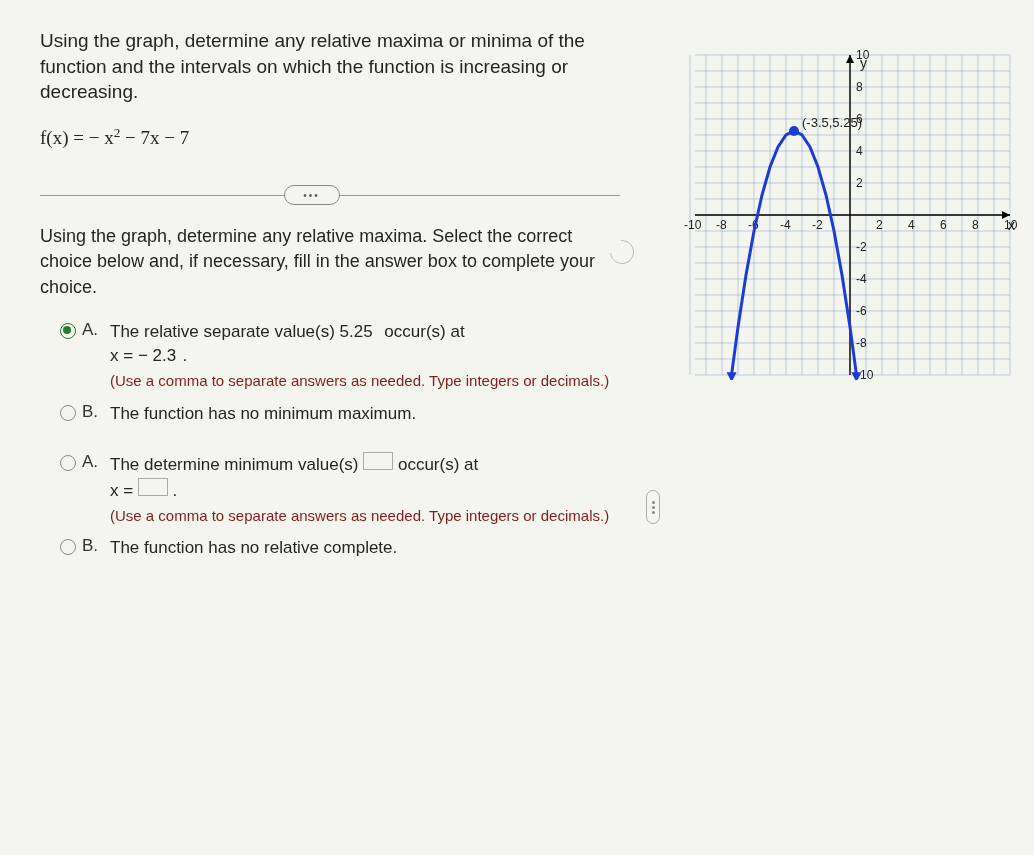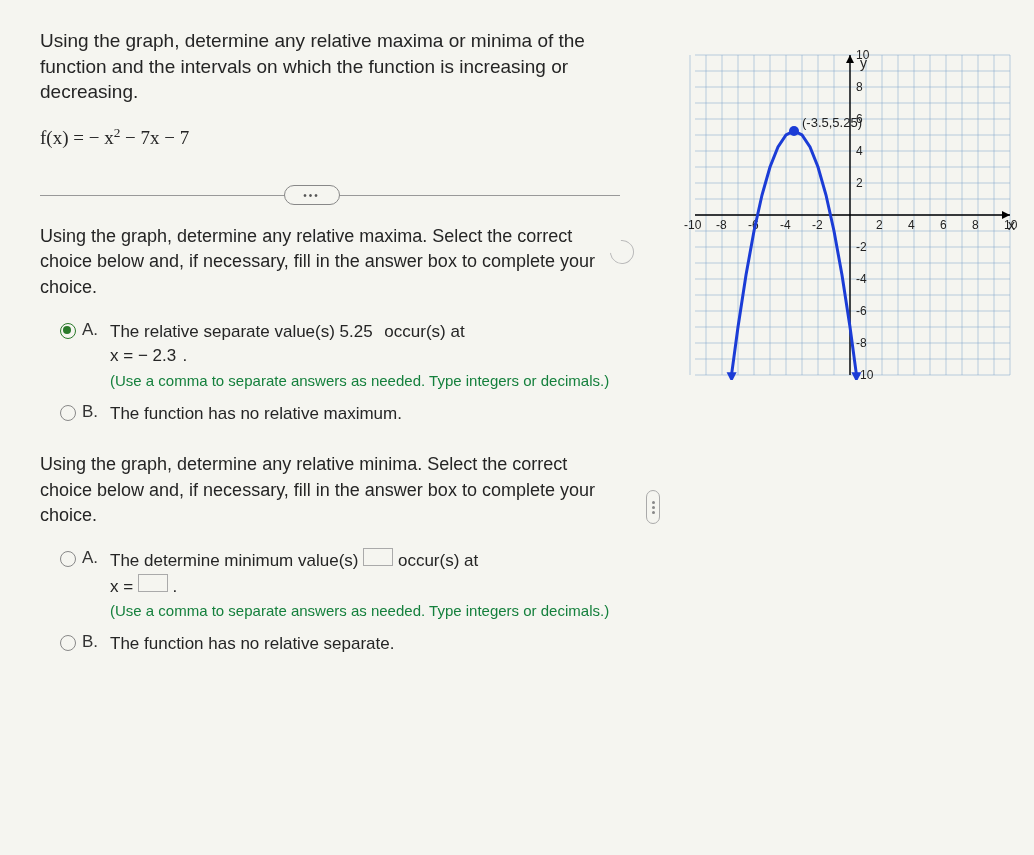--- a/index.html
+++ b/index.html
@@ -85,21 +85,21 @@
     margin-left: 6px;
     color: #333;
   }
   .choice-body {
     font-size: 17px;
     line-height: 1.45;
     flex: 1;
   }
   .choice-body .hint {
     font-size: 15px;
-    color: #15803d;
+    color: #7f1d1d;
   }
   .filled-value {
     display: inline-block;
     min-width: 40px;
   }
   .sep-gap { height: 18px; }
   .drag-handle {
     position: absolute;
     left: 646px;
     top: 490px;
@@ -170,45 +170,44 @@
       <span>x = </span>
       <span class="filled-value">− 2.3</span>
       <span> .</span><br>
       <span class="hint">(Use a comma to separate answers as needed. Type integers or decimals.)</span>
     </div>
   </div>
 
   <div class="choice-row">
     <div class="radio"></div>
     <div class="choice-letter">B.</div>
-    <div class="choice-body">The function has no relative maximum.</div>
+    <div class="choice-body">The function has no minimum maximum.</div>
   </div>
 
   <div class="sep-gap"></div>
 
-  <div class="sub-question">Using the graph, determine any relative minima. Select the correct choice below and, if necessary, fill in the answer box to complete your choice.</div>
 
   <div class="choice-row">
     <div class="radio"></div>
     <div class="choice-letter">A.</div>
     <div class="choice-body">
       <span>The determine minimum value(s) </span>
       <span class="filled-value" style="border:1px solid #aaa;min-width:30px;height:18px;"> </span>
       <span> occur(s) at</span><br>
       <span>x = </span>
       <span class="filled-value" style="border:1px solid #aaa;min-width:30px;height:18px;"> </span>
       <span> .</span><br>
       <span class="hint">(Use a comma to separate answers as needed. Type integers or decimals.)</span>
     </div>
   </div>
 
   <div class="choice-row">
     <div class="radio"></div>
     <div class="choice-letter">B.</div>
-    <div class="choice-body">The function has no relative separate.</div>
+    <div class="choice-body">The function has no relative complete.</div>
   </div>
 </div>
 
 <div class="drag-handle">
   <span></span>
     <span></span>
     <span></span>
 </div>
 
 <div class="graph-wrap">

